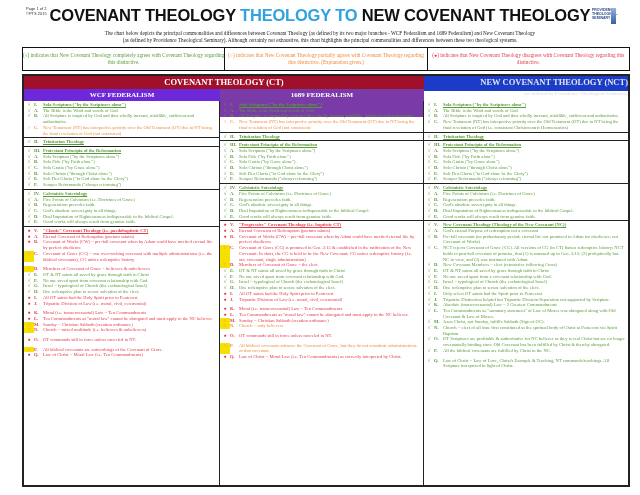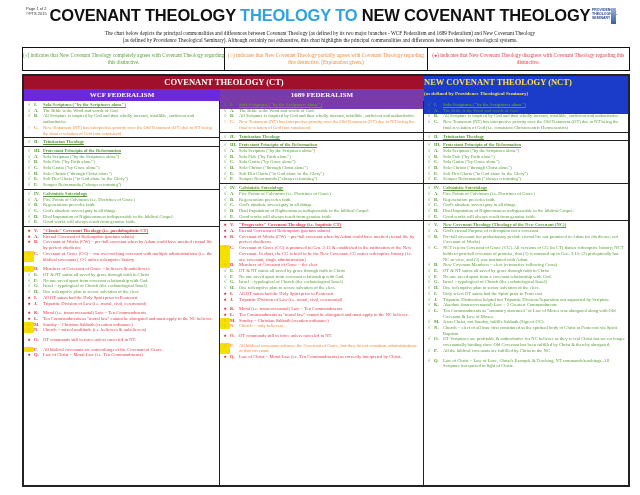--- a/index.html
+++ b/index.html
@@ -12,25 +12,25 @@
   .logo .bar { position: absolute; right: 0; top: 0; width: 5px; height: 16px; background: linear-gradient(#9bb3d8, #3a5da6); }
   .intro { position: absolute; left: 40px; width: 560px; top: 30px; text-align: center; font-size: 5.2px; line-height: 7px; color: #222; }
   .legend { position: absolute; left: 22px; top: 47px; width: 608px; height: 24px; border: 1.5px solid #111; display: flex; }
   .legend .cell { flex: 1; text-align: center; font-size: 5.2px; line-height: 7px; padding-top: 4px; border-right: 1.5px solid #111; }
   .legend .cell:last-child { border-right: none; }
   .green { color: #5a9a3a; }
   .orange { color: #f08a3c; }
   .red { color: #e23a4a; }
   .table { position: absolute; left: 22px; top: 74px; width: 608px; height: 413px; border: 2px solid #222; }
   .ct-head { position: absolute; left: 0; top: 0; width: 400px; height: 13px; background: #a0102a; color: #fff; font-weight: bold; font-size: 8.5px; text-align: center; line-height: 13px; }
-  .nct-head { position: absolute; left: 400px; top: 0; width: 204px; height: 38px; background: #1a3cc8; color: #fde047; text-align: left; }
+  .nct-head { position: absolute; left: 400px; top: 0; width: 204px; height: 15px; background: #1a3cc8; color: #e5e5e5; text-align: right; }
   .nct-head .a { font-weight: bold; font-size: 8.5px; line-height: 13px; }
   .nct-head .b { font-weight: bold; font-size: 5px; line-height: 9px; }
   .wcf-head { position: absolute; left: 0; top: 13px; width: 196px; height: 12px; background: #6d28d9; color: #fff; font-weight: bold; font-size: 7px; text-align: center; line-height: 12px; }
-  .lbf-head { position: absolute; left: 196px; top: 13px; width: 204px; height: 20px; background: #7a3aa8; color: #fff; font-weight: bold; font-size: 7px; text-align: center; line-height: 12px; }
+  .lbf-head { position: absolute; left: 196px; top: 13px; width: 204px; height: 28px; background: #7a3aa8; color: #fff; font-weight: bold; font-size: 7px; text-align: center; line-height: 12px; }
   .col { position: absolute; top: 25px; bottom: 0; overflow: hidden; border-right: 1.5px solid #222; }
   .col:last-child { border-right: none; }
   .col.c1 { left: 0; width: 196px; }
   .col.c2 { left: 196px; width: 204px; }
   .col.c3 { left: 400px; width: 204px; }
   .sec { border-bottom: 1.5px solid #222; padding: 1px 0 1px 0; }
   .sec.last { border-bottom: none; }
   .row { display: flex; font-size: 4.6px; line-height: 5.7px; }
   .mark { width: 10px; flex: 0 0 10px; text-align: center; font-weight: bold; font-size: 5px; }
   .mark.chk { color: #5a9a3a; }

